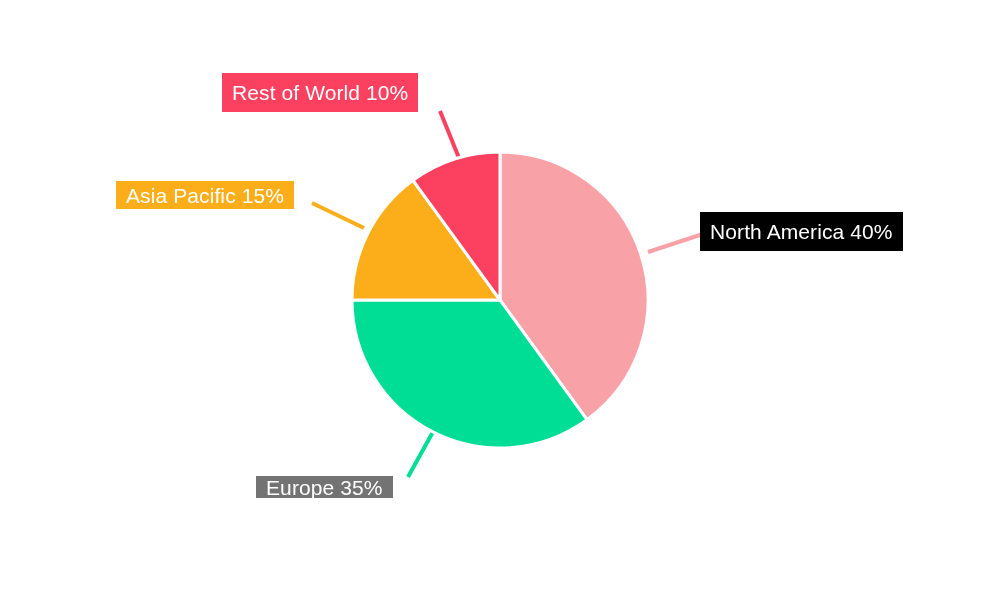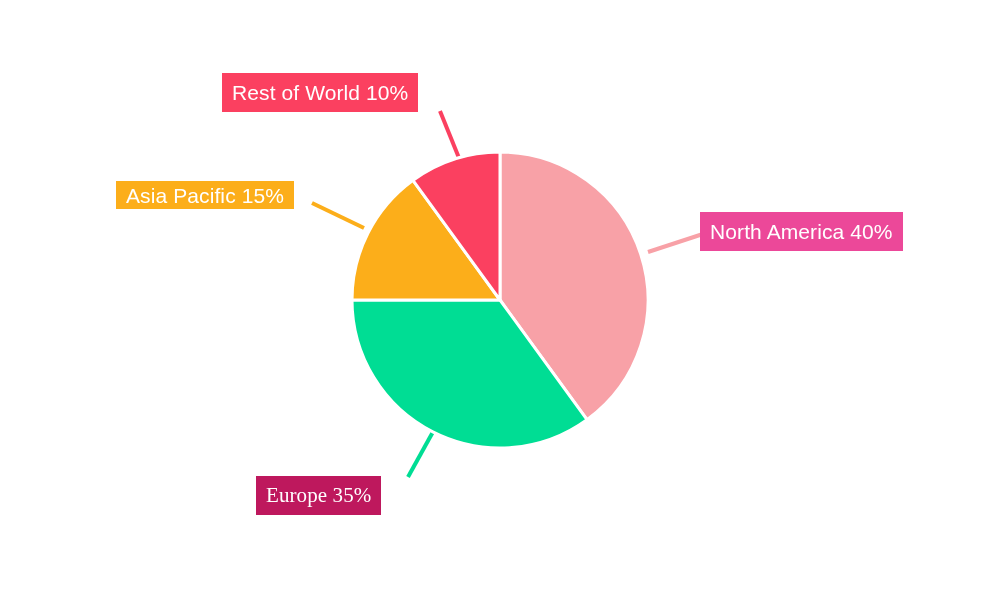--- a/index.html
+++ b/index.html
@@ -55,17 +55,17 @@
         <path d="M 500 300 L 586.99 419.73 A 148 148 0 0 1 352.00 300.00 Z" fill="#00dd94" stroke="#ffffff" stroke-width="3" stroke-linejoin="round"></path>
         <path d="M 500 300 L 352.00 300.00 A 148 148 0 0 1 413.01 180.27 Z" fill="#fcae1a" stroke="#ffffff" stroke-width="3" stroke-linejoin="round"></path>
         <path d="M 500 300 L 413.01 180.27 A 148 148 0 0 1 500.00 152.00 Z" fill="#fb4060" stroke="#ffffff" stroke-width="3" stroke-linejoin="round"></path>
       </g>
   </svg>
 
   <div class="callout-label" id="label-rw" style="background: rgb(251, 64, 96); left: 222px; top: 73px; height: 39px;">Rest of World 10%</div>
 
   <div class="callout-label" id="label-ap" style="background: rgb(252, 174, 26); left: 116px; top: 181px; height: 28px;">Asia Pacific 15%</div>
 
-  <div class="callout-label" id="label-na" style="background: #ec4899; left: 700px; top: 212px; height: 39px;">North America 40%</div>
+  <div class="callout-label" id="label-na" style="background: #000000; left: 700px; top: 212px; height: 39px;">North America 40%</div>
 
-  <div class="callout-label" id="label-eu" style="background: #be185d; left: 256px; top: 476px; height: 39px; font-family: Liberation Serif, serif;">Europe 35%</div>
+  <div class="callout-label" id="label-eu" style="background: #737373; left: 256px; top: 476px; height: 22px;">Europe 35%</div>
 
 </div>
 
 </body></html>

